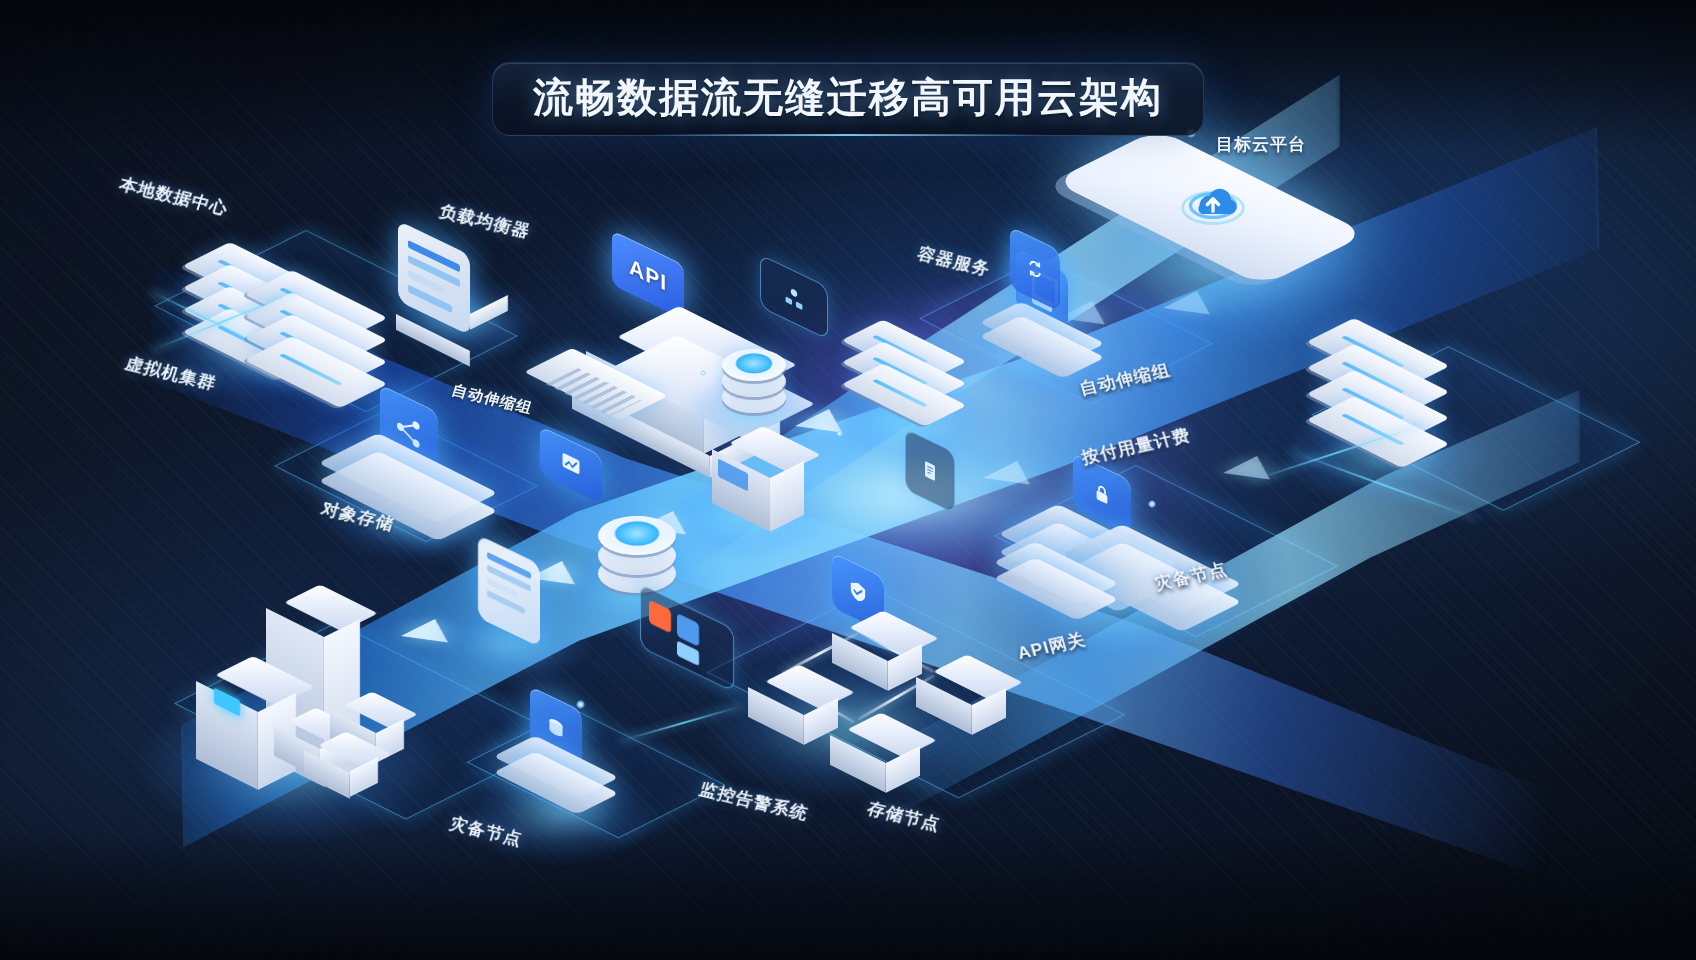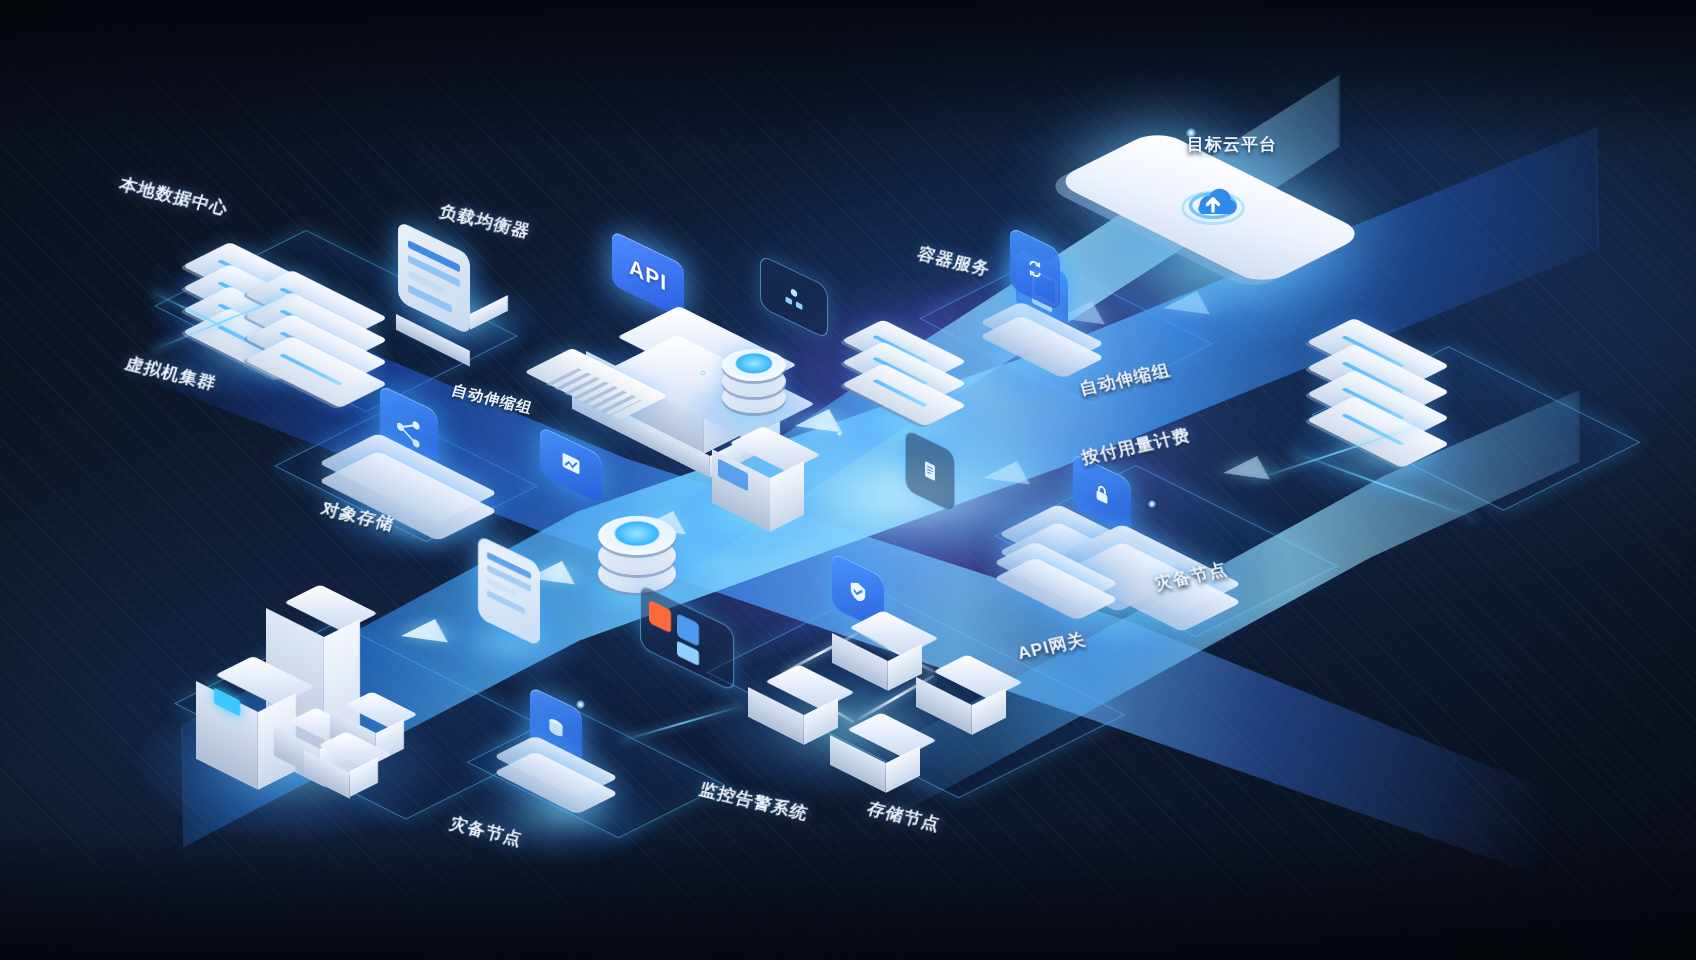--- a/index.html
+++ b/index.html
@@ -586,24 +586,29 @@
     <div class="conn" style="left:1250px;top:480px;width:180px;transform:rotate(-18deg);"></div>
     <div class="conn" style="left:1290px;top:450px;width:200px;transform:rotate(20deg);"></div>
 
     <div class="spark" style="left:1186px;top:128px;width:10px;height:10px;"></div>
     <div class="spark" style="left:836px;top:430px;width:7px;height:7px;"></div>
     <div class="spark" style="left:1148px;top:500px;width:8px;height:8px;"></div>
     <div class="spark" style="left:576px;top:700px;width:9px;height:9px;"></div>
     <div class="spark" style="left:700px;top:370px;width:6px;height:6px;"></div>
   </div>
 
+  <div class="title-wrap">
+    <div class="title-pill">
+      <div class="title-text">流畅数据流无缝迁移高可用云架构</div>
+    </div>
+  </div>
 
   <div class="label iso-skew blur" style="left:120px;top:185px;">本地数据中心</div>
   <div class="label iso-skew blur" style="left:440px;top:210px;">负载均衡器</div>
-  <div class="label flat" style="left:1187px;top:133px;">目标云平台</div>
+  <div class="label flat" style="left:1216px;top:133px;">目标云平台</div>
   <div class="label iso-skew blur" style="left:126px;top:362px;">虚拟机集群</div>
   <div class="label iso-skew blur" style="left:918px;top:250px;">容器服务</div>
   <div class="label iso-skew sm" style="left:452px;top:390px;">自动伸缩组</div>
   <div class="label iso-skew-r blur" style="left:1080px;top:368px;">自动伸缩组</div>
   <div class="label iso-skew blur" style="left:322px;top:505px;">对象存储</div>
   <div class="label iso-skew-r blur" style="left:1082px;top:435px;">按付用量计费</div>
   <div class="label iso-skew-r blur" style="left:1155px;top:565px;">灾备节点</div>
   <div class="label iso-skew-r blur" style="left:1018px;top:635px;">API网关</div>
   <div class="label iso-skew blur" style="left:700px;top:790px;">监控告警系统</div>
   <div class="label iso-skew blur" style="left:868px;top:805px;">存储节点</div>

